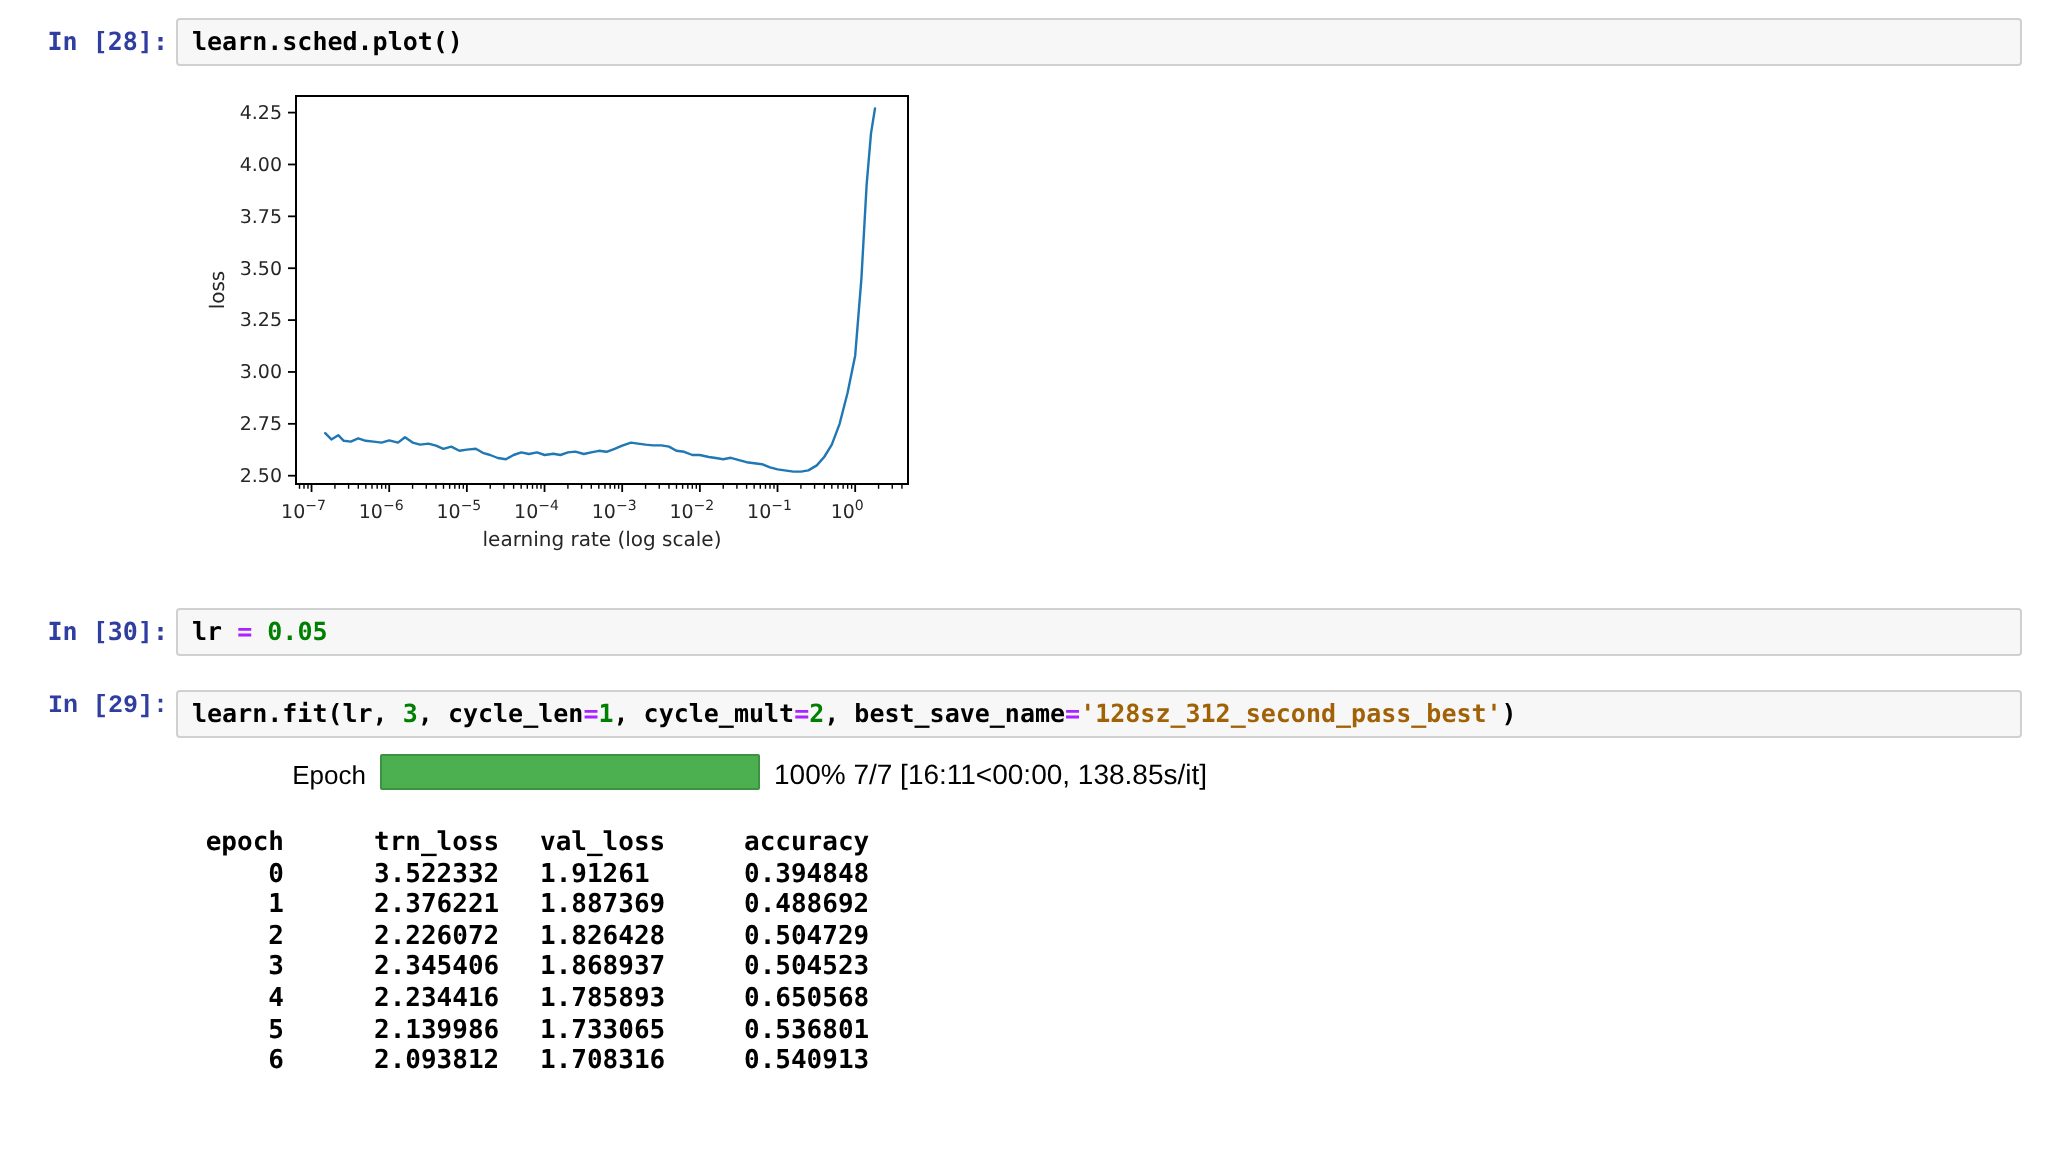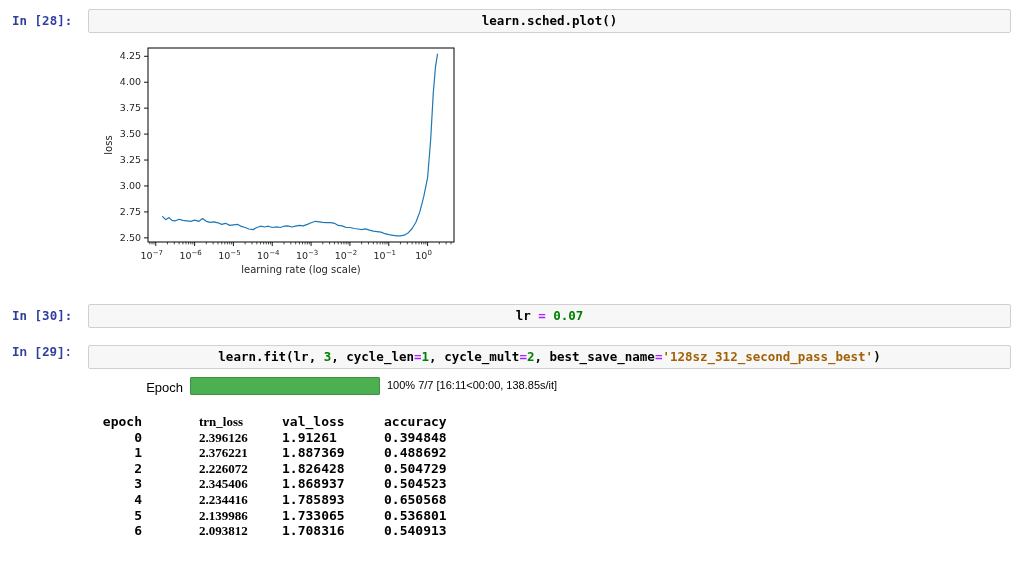--- a/index.html
+++ b/index.html
@@ -1,56 +1,56 @@
 <!DOCTYPE html>
 <html><head>
 <meta charset="utf-8">
 <style>
   * { margin:0; padding:0; box-sizing:border-box; }
   html,body { width:1024px; height:575px; background:#fff; overflow:hidden; }
   body { font-family:"Liberation Sans", sans-serif; position:relative; }
 
   .prompt {
-    position:absolute; width:72px; 
+    position:absolute; width:72px; text-align:right;
     font-family:"DejaVu Sans Mono", monospace; font-size:12.5px; font-weight:bold;
   }
   .prompt.in  { color:#303F9F; }
 
   .input-box {
     position:absolute; left:88px; width:923px; height:24px;
     background:#f7f7f7; border:1px solid #cfd0d0; border-radius:2px;
     padding:3px 7px;
   }
   pre.code {
     font-family:"DejaVu Sans Mono", monospace; font-size:12.5px; font-weight:bold;
-    color:#000; line-height:16px; white-space:pre;text-align:center;
+    color:#000; line-height:16px; white-space:pre;
   }
   .tok-plain { color:#000; }
   .tok-op    { color:#AA22FF; }
   .tok-num   { color:#008000; }
   .tok-str   { color:#a16207; }
 
   #chart-wrap { position:absolute; left:98px; top:42px; }
 
   #progress-row { position:absolute; left:0; top:377px; height:20px; }
   #epoch-label {
     position:absolute; left:128px; top:3px; width:55px; text-align:right;
     font-size:13px; color:#000;
   }
   #pbar {
     position:absolute; left:190px; top:0; width:190px; height:18px;
     border:1px solid #3d9142; border-radius:1px; background:#fff; overflow:hidden;
   }
   #pbar-fill { height:100%; background:#4caf50; }
-  #ptext { position:absolute; left:387px; top:2px; font-size:11px; color:#000; white-space:nowrap; }
+  #ptext { position:absolute; left:387px; top:2px; font-size:14px; color:#000; white-space:nowrap; }
 
   #metrics { position:absolute; left:98px; top:414px; font-family:"DejaVu Sans Mono", monospace; font-size:13px; font-weight:bold; color:#000; }
   .trow { display:flex; line-height:15.6px; }
   .tc1 { width:44px; text-align:right; }
-  .tc2 { width:64px; margin-left:57px;font-family:Liberation Serif, serif; }
+  .tc2 { width:64px; margin-left:45px; }
   .tc3 { width:64px; margin-left:19px; }
   .tc4 { width:70px; margin-left:38px; }
 
   #out-row { position:absolute; top:552px; }
 </style>
 </head>
 <body>
 
 <div>
   <div class="prompt in" style="left:12px; top:13px;">In [28]:</div>
@@ -158,21 +158,21 @@
       <line x1="352.9733956023295" x2="352.9733956023295" y1="200" y2="202.4" stroke="#000" stroke-width="0.7"></line>
       <text x="203" y="231" text-anchor="middle" font-size="10" font-family="DejaVu Sans, sans-serif" fill="#262626">learning rate (log scale)</text>
       <text x="14" y="103" text-anchor="middle" font-size="10" font-family="DejaVu Sans, sans-serif" fill="#262626" transform="rotate(-90 14 103)">loss</text>
       <polyline points="64.6,174.6 67.7,177.7 71.1,175.6 73.9,178.4 77.4,178.8 81.1,177.2 84.9,178.4 88.8,178.8 92.8,179.3 96.6,178.2 101.0,179.3 104.5,176.6 108.3,179.3 112.1,180.3 116.2,179.8 120.0,180.8 123.7,182.4 127.6,181.3 131.7,183.4 135.4,182.8 139.9,182.4 143.4,184.4 147.1,185.5 150.9,187.0 155.0,187.6 158.8,185.5 162.6,184.2 166.5,185.0 170.5,184.2 174.3,185.5 178.7,184.9 182.2,185.5 186.0,184.2 189.7,183.8 193.9,185.0 197.6,184.2 201.4,183.4 205.3,183.9 209.3,182.4 213.1,180.8 217.5,179.3 221.0,179.8 224.8,180.3 228.5,180.7 232.7,180.7 236.5,181.3 240.2,183.4 244.1,183.9 248.2,185.5 251.9,185.5 256.4,186.5 259.9,187.0 263.6,187.6 267.4,186.9 271.5,188.1 275.3,189.1 279.1,189.6 283.0,190.1 287.0,191.7 290.8,192.7 295.2,193.3 298.7,193.8 302.5,193.8 306.2,193.2 310.4,190.7 314.1,186.5 317.9,180.3 321.8,169.9 325.8,154.4 329.6,135.7 332.7,97.3 335.3,50.6 337.5,24.7 339.5,12.2" fill="none" stroke="#1f77b4" stroke-width="1.2" stroke-linejoin="round" stroke-linecap="round"></polyline>
     </svg>
 </div>
 
 <div>
   <div class="prompt in" style="left:12px; top:308px;">In [30]:</div>
   <div class="input-box" style="top:304px;">
-    <pre class="code"><span class="tok-plain">lr </span><span class="tok-op">=</span><span class="tok-plain"> </span><span class="tok-num">0.07</span></pre>
+    <pre class="code"><span class="tok-plain">lr </span><span class="tok-op">=</span><span class="tok-plain"> </span><span class="tok-num">0.05</span></pre>
   </div>
 </div>
 
 <div>
   <div class="prompt in" style="left:12px; top:346px;font-family:Liberation Mono, monospace;">In [29]:</div>
   <div class="input-box" style="top:345px;">
     <pre class="code"><span class="tok-plain">learn.fit(lr, </span><span class="tok-num">3</span><span class="tok-plain">, cycle_len</span><span class="tok-op">=</span><span class="tok-num">1</span><span class="tok-plain">, cycle_mult</span><span class="tok-op">=</span><span class="tok-num">2</span><span class="tok-plain">, best_save_name</span><span class="tok-op">=</span><span class="tok-str">'128sz_312_second_pass_best'</span><span class="tok-plain">)</span></pre>
   </div>
 </div>
 
@@ -186,21 +186,21 @@
 
 <div id="metrics">
     <div class="trow">
       <span class="tc1">epoch</span>
       <span class="tc2">trn_loss</span>
       <span class="tc3">val_loss</span>
       <span class="tc4">accuracy</span>
     </div>
     <div class="trow">
       <span class="tc1">0</span>
-      <span class="tc2">2.396126</span>
+      <span class="tc2">3.522332</span>
       <span class="tc3">1.91261</span>
       <span class="tc4">0.394848</span>
     </div>
     <div class="trow">
       <span class="tc1">1</span>
       <span class="tc2">2.376221</span>
       <span class="tc3">1.887369</span>
       <span class="tc4">0.488692</span>
     </div>
     <div class="trow">

